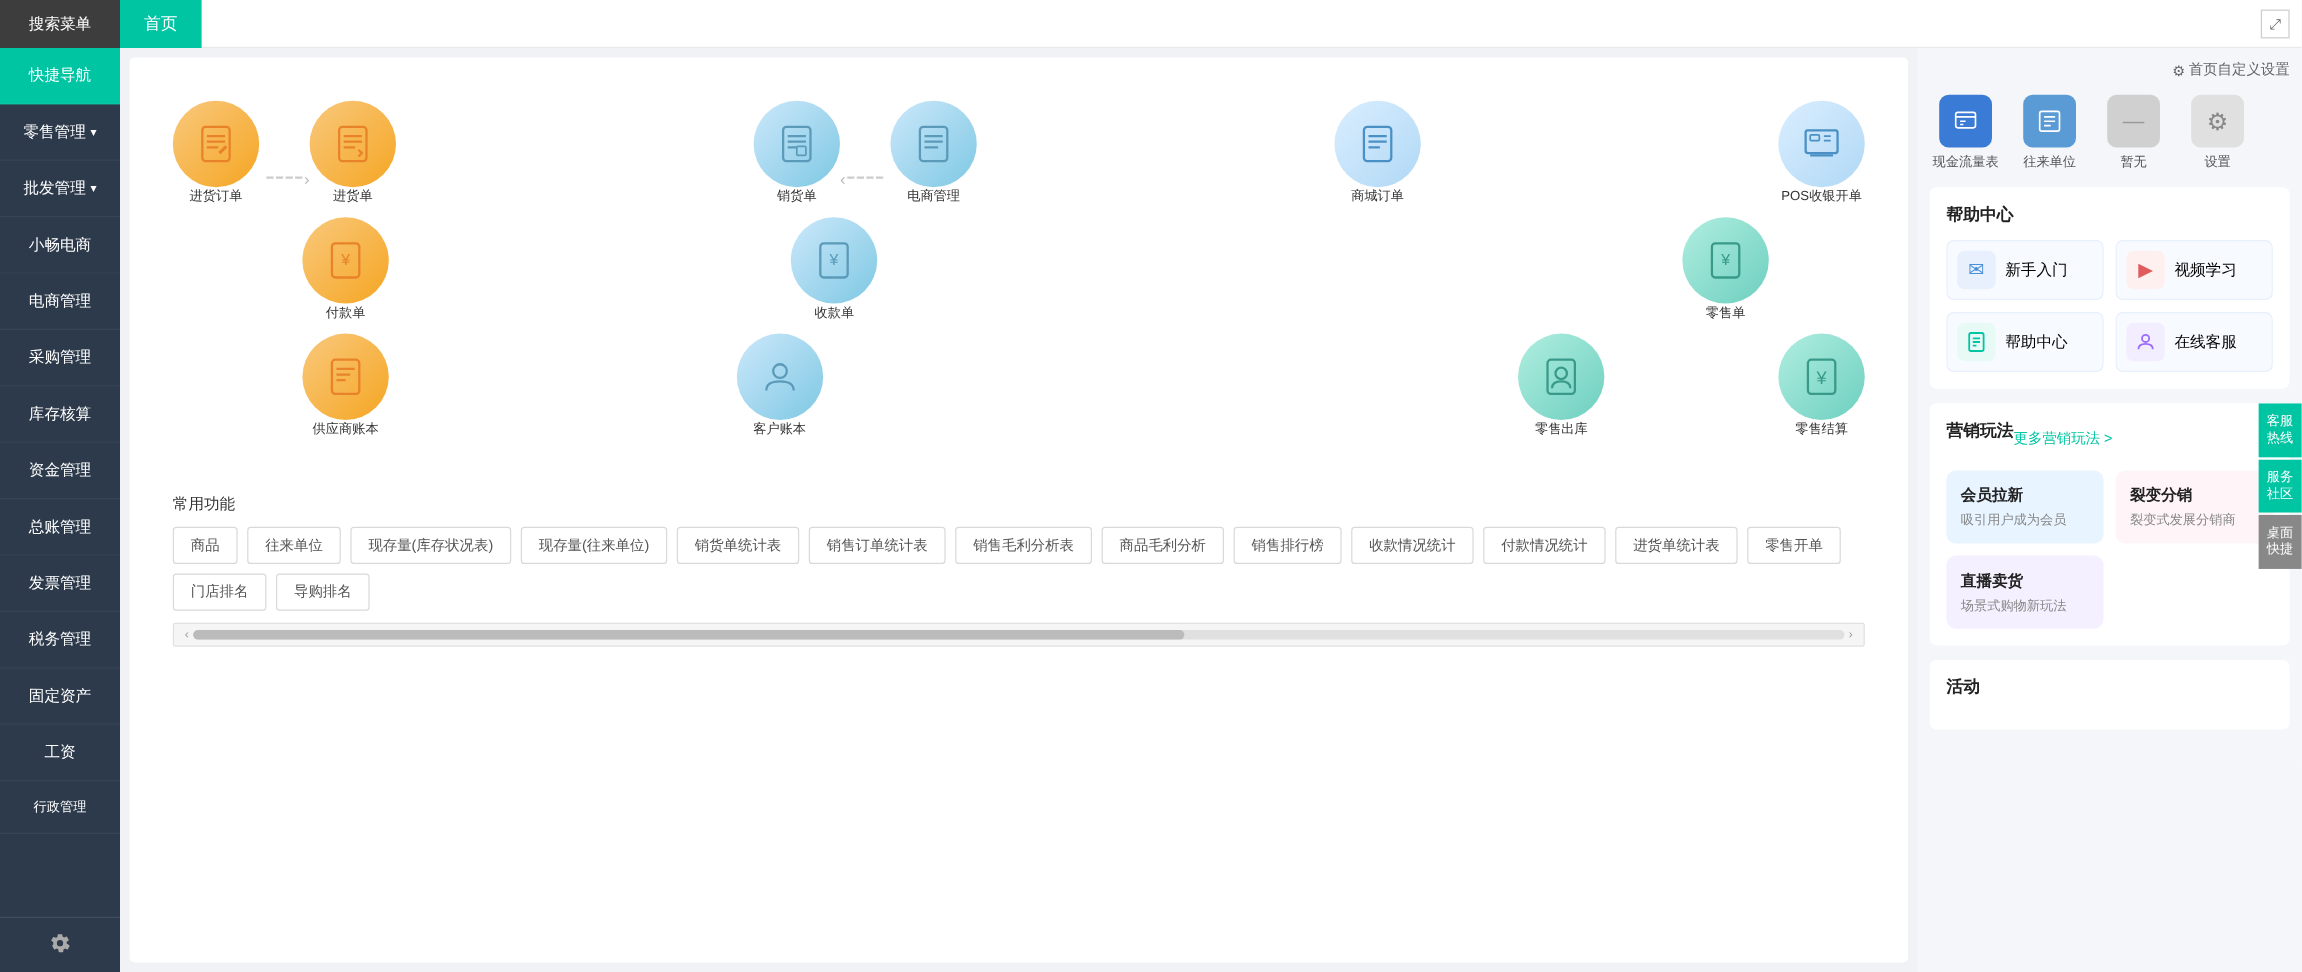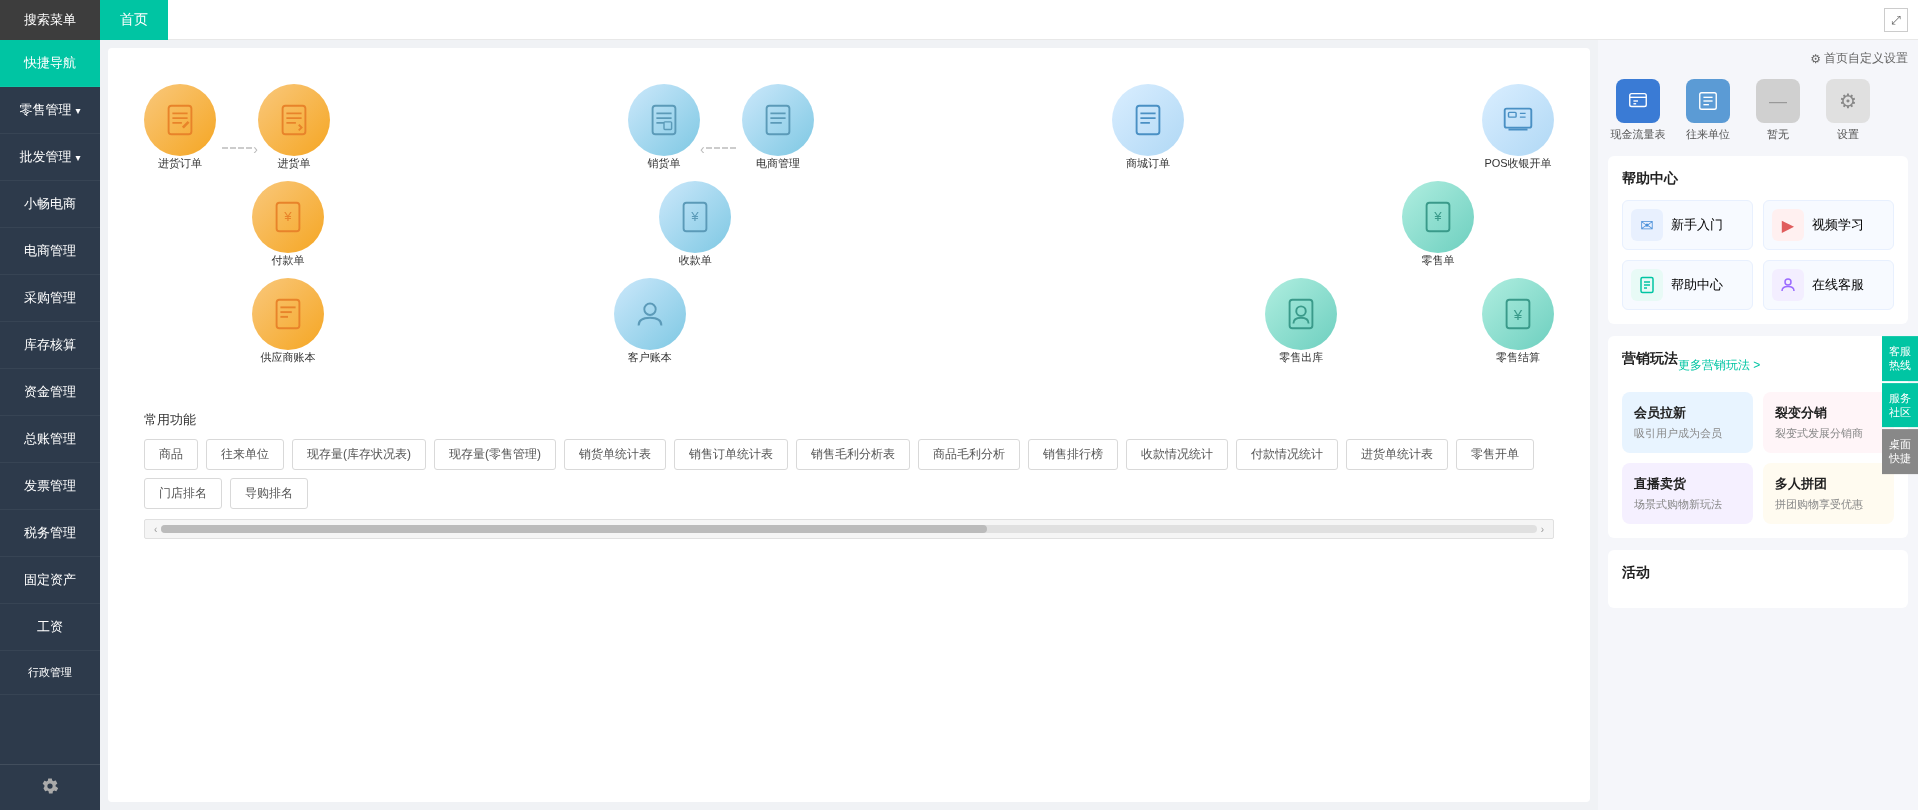--- a/index.html
+++ b/index.html
@@ -356,21 +356,21 @@
         </div>
 
       </div>
 
       <div class="common-func">
         <div class="common-func-title">常用功能</div>
         <div class="func-grid">
           <button class="func-btn">商品</button>
           <button class="func-btn">往来单位</button>
           <button class="func-btn">现存量(库存状况表)</button>
-          <button class="func-btn">现存量(零售管理)</button>
+          <button class="func-btn">现存量(往来单位)</button>
           <button class="func-btn">销货单统计表</button>
           <button class="func-btn">销售订单统计表</button>
           <button class="func-btn">销售毛利分析表</button>
           <button class="func-btn">商品毛利分析</button>
           <button class="func-btn">销售排行榜</button>
           <button class="func-btn">收款情况统计</button>
           <button class="func-btn">付款情况统计</button>
           <button class="func-btn">进货单统计表</button>
           <button class="func-btn">零售开单</button>
           <button class="func-btn">门店排名</button>
@@ -478,24 +478,20 @@
             <div class="marketing-item-desc">吸引用户成为会员</div>
           </div>
           <div class="marketing-item pink-bg">
             <div class="marketing-item-title">裂变分销</div>
             <div class="marketing-item-desc">裂变式发展分销商</div>
           </div>
           <div class="marketing-item purple-bg">
             <div class="marketing-item-title">直播卖货</div>
             <div class="marketing-item-desc">场景式购物新玩法</div>
           </div>
-          <div class="marketing-item yellow-bg">
-            <div class="marketing-item-title">多人拼团</div>
-            <div class="marketing-item-desc">拼团购物享受优惠</div>
-          </div>
         </div>
       </div>
 
       <div class="section-card">
         <div class="section-title">活动</div>
       </div>
 
     </div>
 
   </div>

